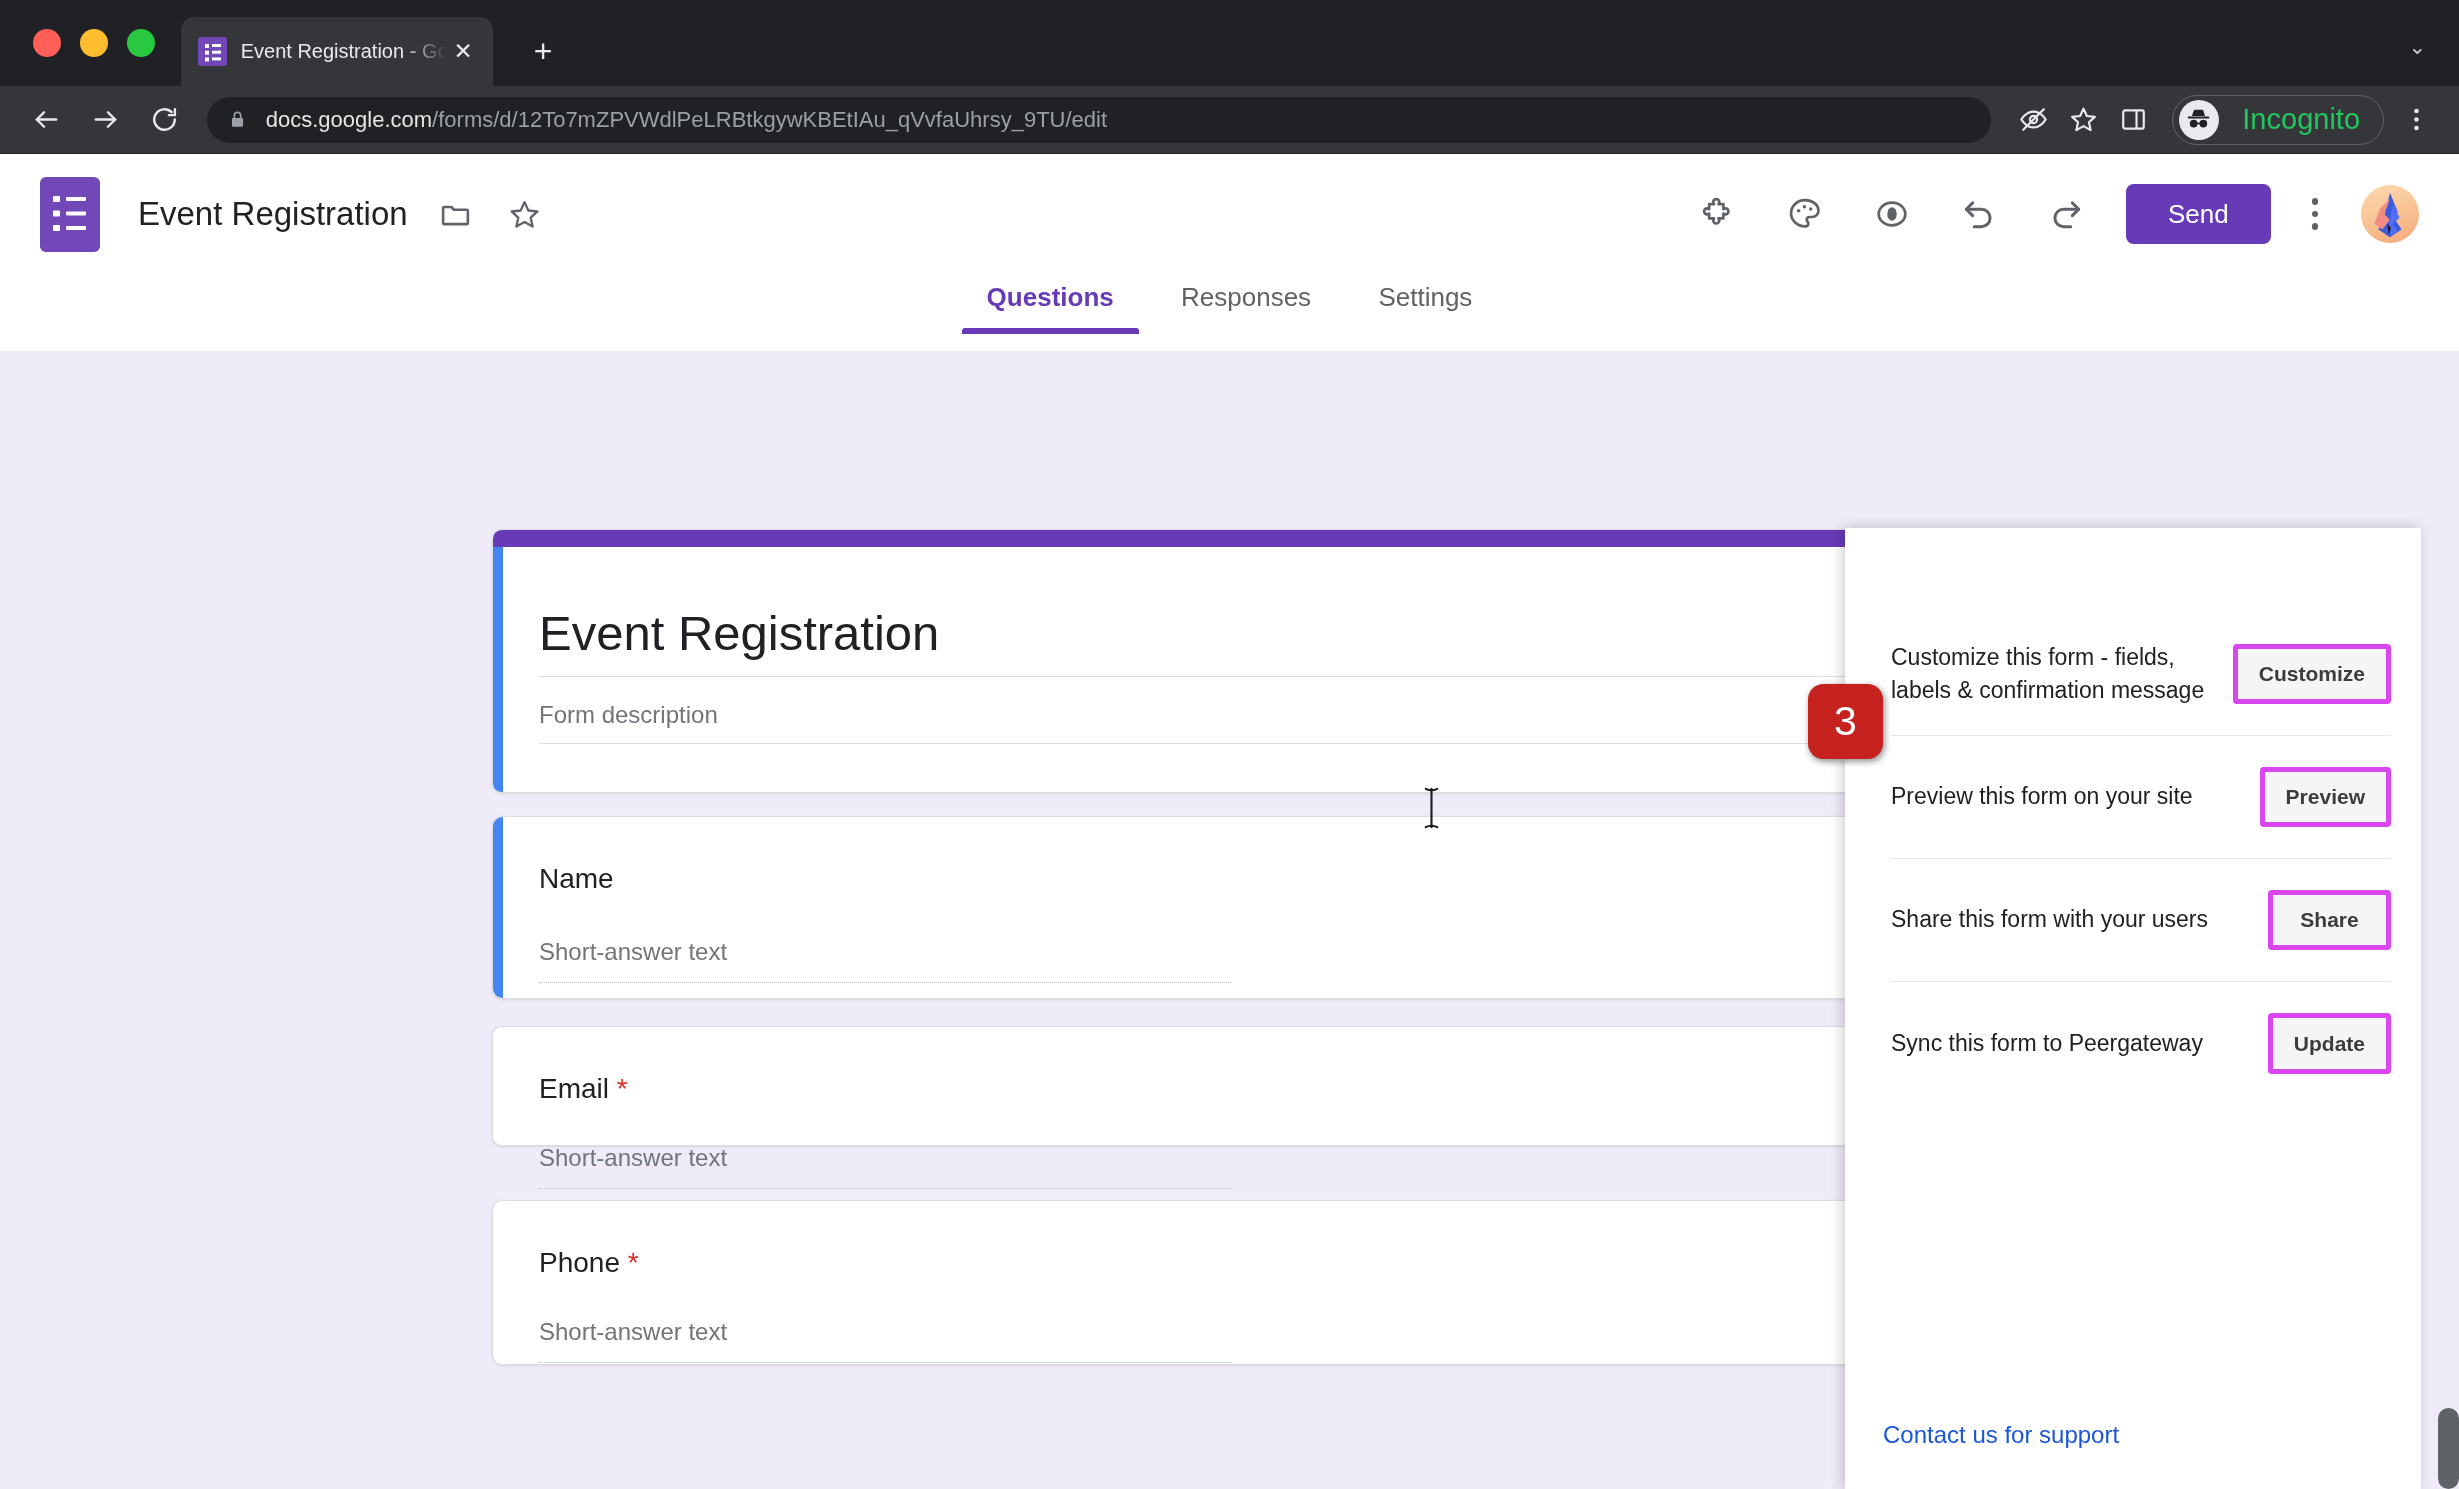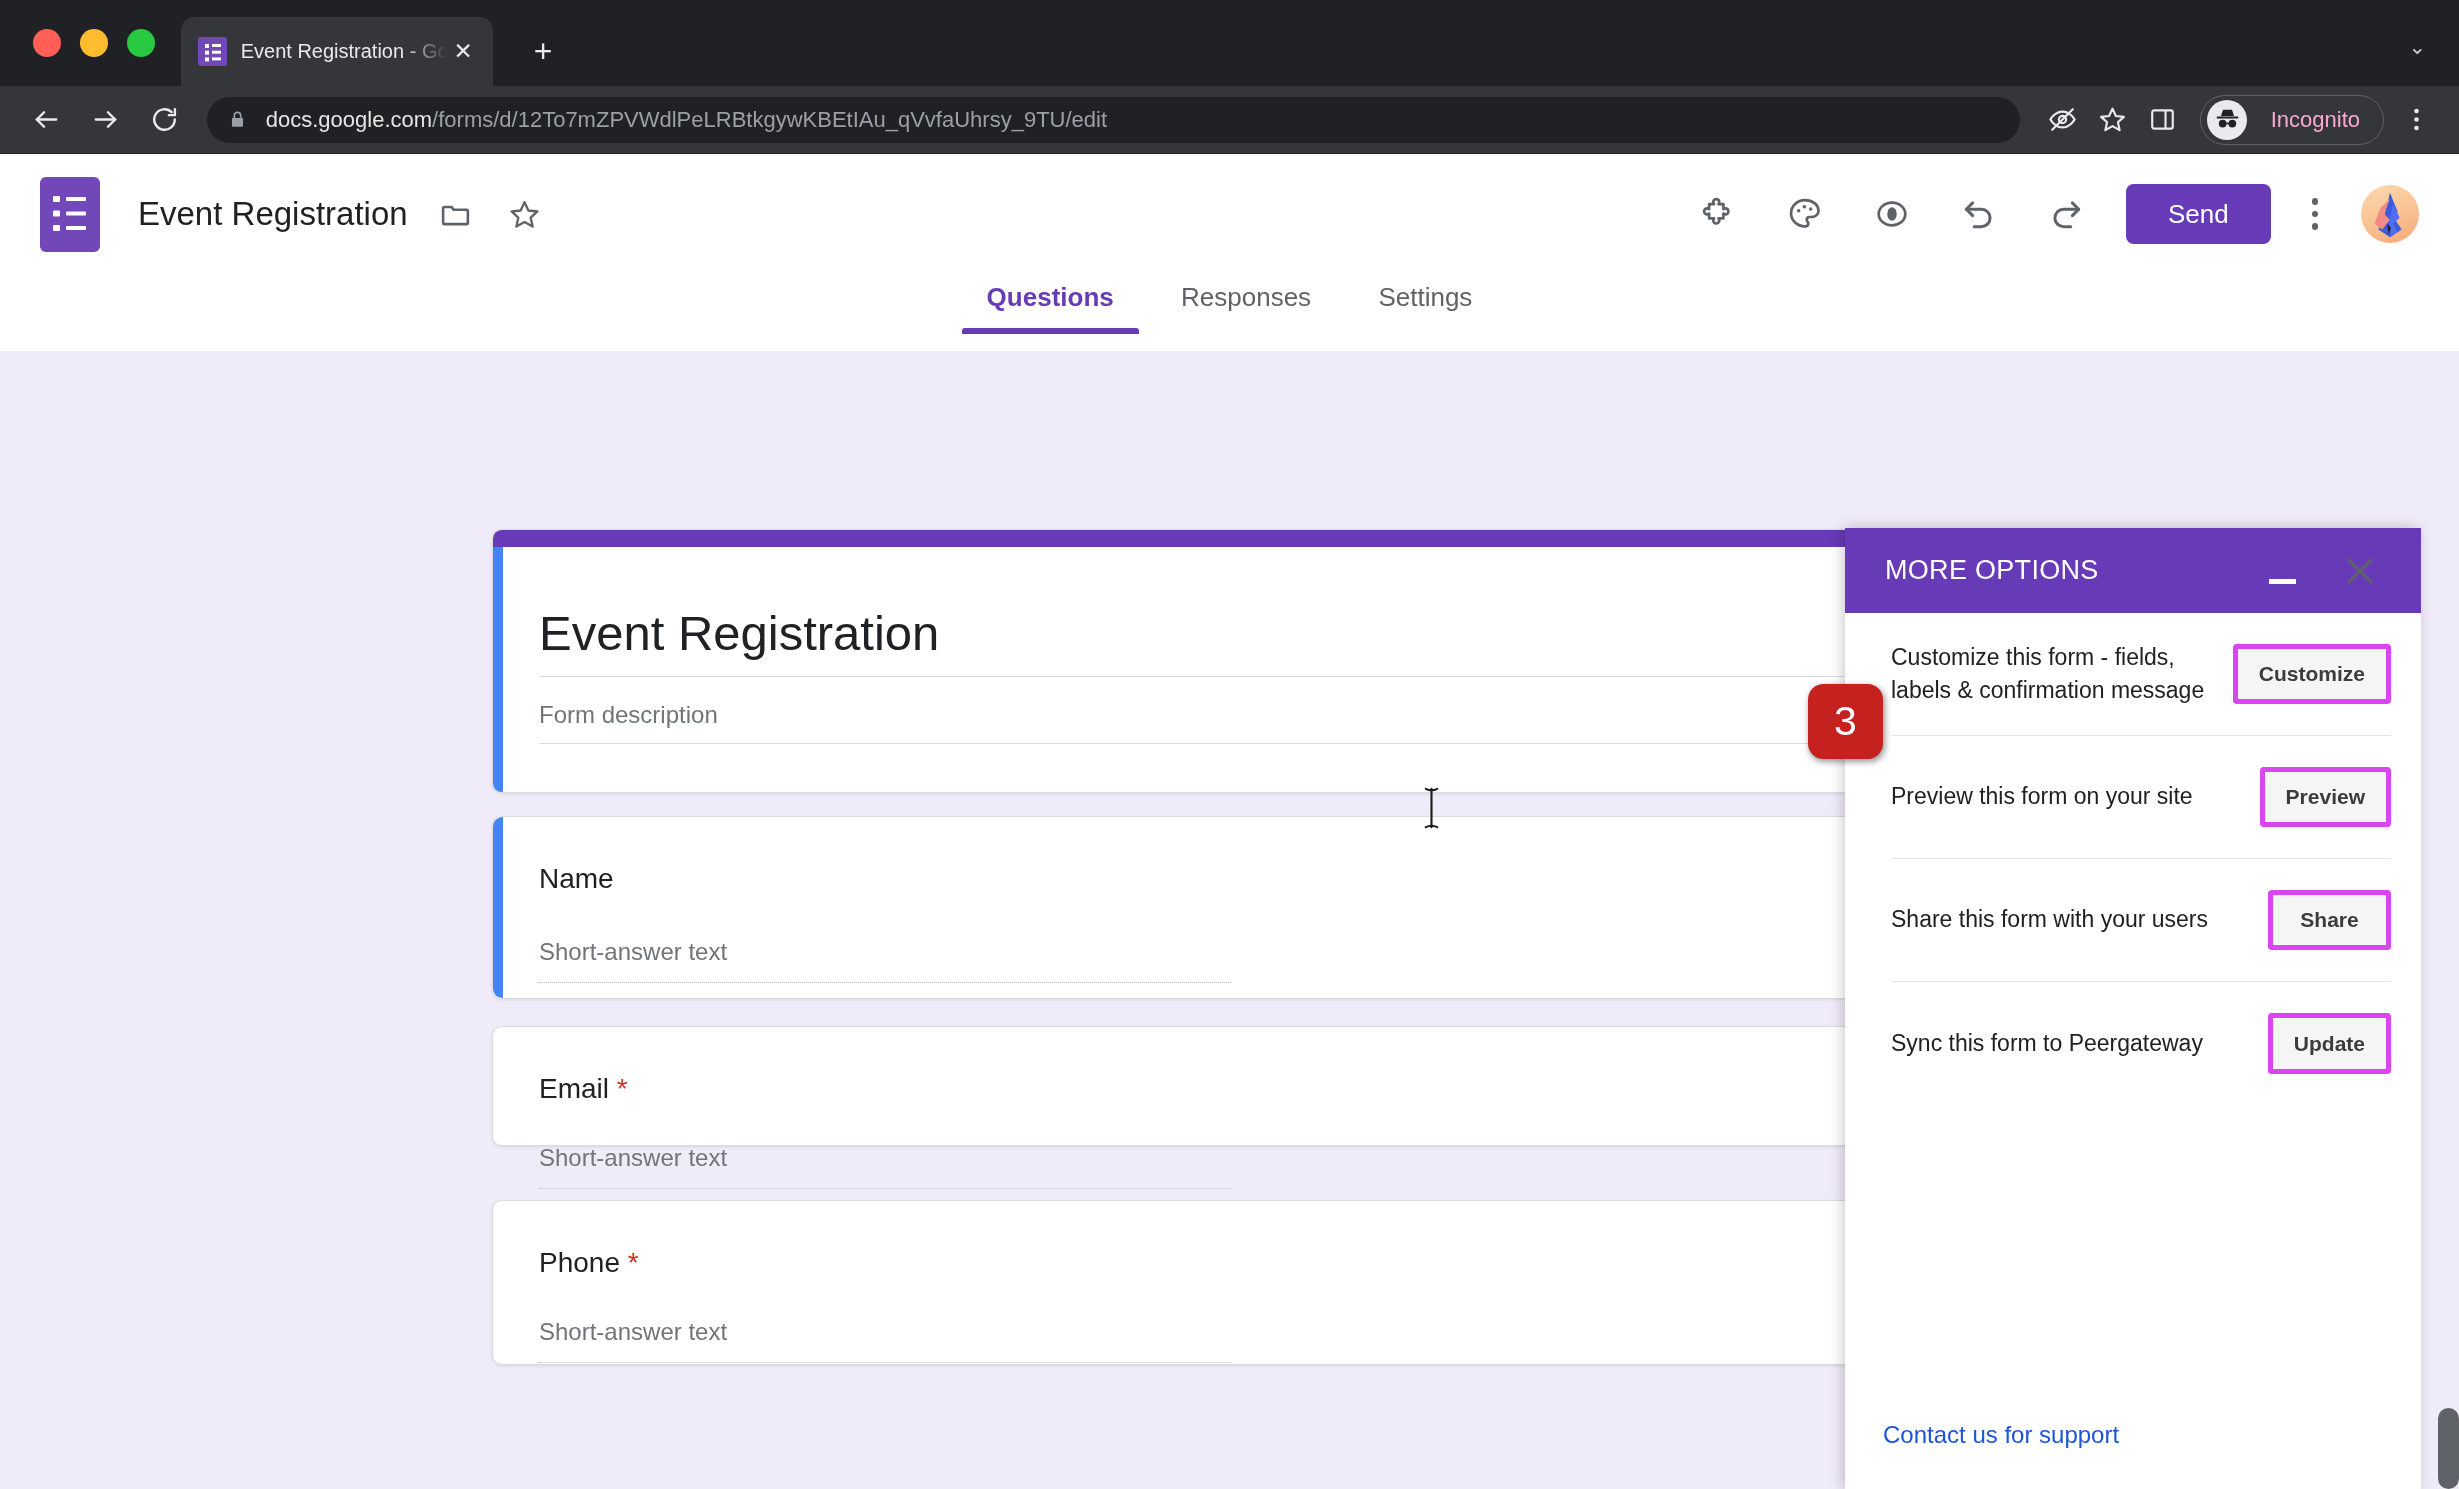--- a/index.html
+++ b/index.html
@@ -126,21 +126,21 @@
     display: flex; align-items: center; gap: 11.5px;
     padding: 0 23px 0 5.8px;
     cursor: pointer;
   }
   .incog-avatar {
     width: 40px; height: 40px; border-radius: 50%;
     background: #e8eaed;
     display: flex; align-items: center; justify-content: center;
   }
   .incog-avatar svg { width: 29px; height: 29px; }
-  #incognito-label { color: #f9a8d4; font-size: 22px; margin-left: 12px; }
+  #incognito-label { color: #22c55e; font-size: 29px; margin-left: 12px; }
   #chrome-menu { margin: 0 17.3px 0 7.7px; }
 
   
   #forms-app {
     position: absolute; left: 0; top: 154px;
     width: 2459px; height: 1335px;
     background: #ffffff;
   }
   #forms-header {
     position: absolute; left: 0; top: 0;
@@ -631,33 +631,20 @@
       <svg viewBox="0 0 24 48" fill="none" stroke="#1a1a1a" stroke-width="2.2" stroke-linecap="round">
         <line x1="12" y1="4" x2="12" y2="44"></line>
         <path d="M6 4 Q12 7 18 4"></path>
         <path d="M6 44 Q12 41 18 44"></path>
       </svg>
     </div>
   </div>
 </div>
 
 <div id="more-options-panel">
-  <div id="mo-titlebar">
-    <div id="mo-title">MORE OPTIONS</div>
-    <div id="mo-title-spacer"></div>
-    <div id="mo-minimize">
-        <span></span>
-      </div>
-    <div id="mo-close">
-      <svg viewBox="0 0 24 24" fill="none" stroke="#5f6368" stroke-width="1.9" stroke-linecap="round">
-          <line x1="5" y1="5" x2="19" y2="19"></line>
-          <line x1="19" y1="5" x2="5" y2="19"></line>
-        </svg>
-    </div>
-  </div>
 
   <div id="mo-body">
     <div class="mo-row">
       <div class="mo-row-label">Customize this form - fields, labels &amp; confirmation message</div>
       <button class="mo-row-btn">Customize</button>
     </div>
     <div class="mo-row">
       <div class="mo-row-label">Preview this form on your site</div>
       <button class="mo-row-btn">Preview</button>
     </div>

